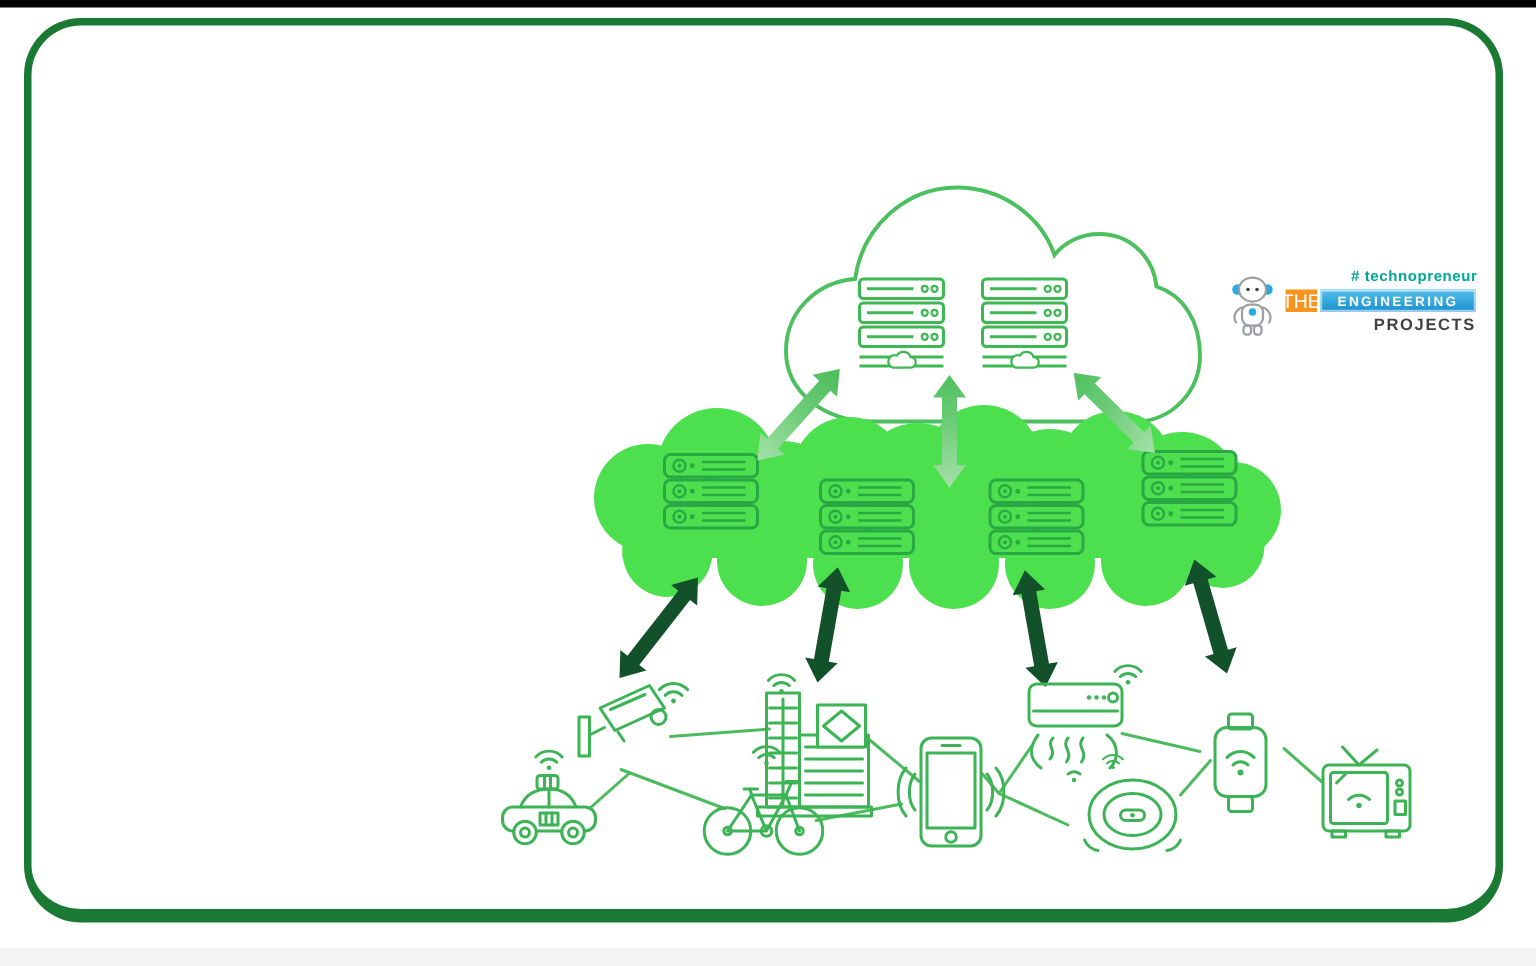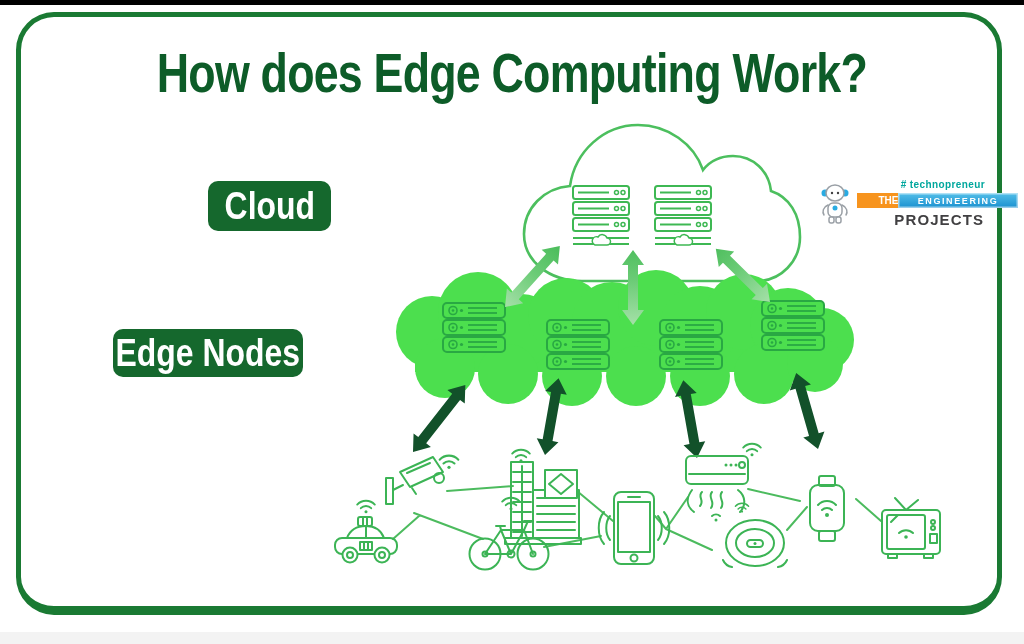--- a/index.html
+++ b/index.html
@@ -10,40 +10,33 @@
   .frame{position:absolute;left:16px;top:12px;width:986px;height:603px;border:5px solid #1a7a33;border-bottom-width:9px;border-radius:38px;box-sizing:border-box;background:transparent;}
   .title{position:absolute;left:0;right:0;top:40px;text-align:center;color:#0d5c28;font-weight:800;font-size:56px;letter-spacing:-1px;white-space:nowrap;}
   .title span{display:inline-block;transform:scaleX(0.80);transform-origin:center;}
   .tag{position:absolute;background:#15682d;color:#fff;font-weight:800;display:flex;align-items:center;justify-content:center;border-radius:10px;white-space:nowrap;}
   .tag span{display:inline-block;transform:scaleX(0.84);transform-origin:center;font-size:38px;}
   .tag-cloud{left:208px;top:181px;width:123px;height:50px;}
   .tag-nodes{left:113px;top:329px;width:190px;height:48px;}
   .tag-devices{left:96px;top:504px;width:224px;height:52px;}
   .art{position:absolute;left:0;top:0;}
   .logo-tagline{position:absolute;left:880px;top:179px;width:105px;text-align:right;font-size:10px;font-weight:700;color:#00a79d;letter-spacing:.4px;}
-  .logo-the{position:absolute;left:857px;top:193px;width:21px;height:15px;background:#f7941e;color:#fff;font-size:10px;font-weight:700;display:flex;align-items:center;justify-content:center;padding-left:21px;}
-  .logo-eng{position:absolute;left:880px;top:193px;width:120px;height:15px;background:linear-gradient(#53bfe9,#1a90cf);color:#fff;font-size:9px;font-weight:800;letter-spacing:1.6px;display:flex;align-items:center;justify-content:center;box-shadow:inset 0 0 0 1.5px rgba(255,255,255,.55);margin-left:18px;}
-  .logo-proj{position:absolute;left:880px;top:211px;width:104px;text-align:right;color:#414042;font-size:15px;font-weight:800;letter-spacing:1.1px;}
+  .logo-the{position:absolute;left:857px;top:193px;width:21px;height:15px;background:#f7941e;color:#fff;font-size:13px;font-weight:400;display:flex;align-items:center;justify-content:center;}
+  .logo-eng{position:absolute;left:880px;top:193px;width:104px;height:15px;background:linear-gradient(#53bfe9,#1a90cf);color:#fff;font-size:9px;font-weight:800;letter-spacing:1.6px;display:flex;align-items:center;justify-content:center;box-shadow:inset 0 0 0 1.5px rgba(255,255,255,.55);}
+  .logo-proj{position:absolute;left:880px;top:211px;width:104px;text-align:right;color:#414042;font-size:11px;font-weight:800;letter-spacing:1.1px;}
 </style>
 </head>
 <body>
 
 <div class="stage">
   <div class="top-black"></div>
   <div class="bottom-gray"></div>
   <div class="frame"></div>
 
-  <div class="title"><span>How does Edge Computing Work?</span></div>
-
-  <div class="tag tag-cloud">
-      <span>Cloud</span>
-    </div>
-  <div class="tag tag-nodes">
-      <span>Edge Nodes</span>
-    </div>
+
 
   <svg class="art" width="1024" height="644" viewBox="0 0 1024 644">
     <defs>
       <linearGradient id="agrad" gradientUnits="userSpaceOnUse" x1="0" y1="0" x2="80" y2="0">
         <stop offset="0" stop-color="#a5e0a8"></stop>
         <stop offset="0.55" stop-color="#6ccc77"></stop>
         <stop offset="1" stop-color="#4cbd5c"></stop>
       </linearGradient>
       <g id="srow">
         <rect x="0" y="0" width="56" height="13" rx="2.5" fill="#fff" stroke="#3eb853" stroke-width="2"></rect>

